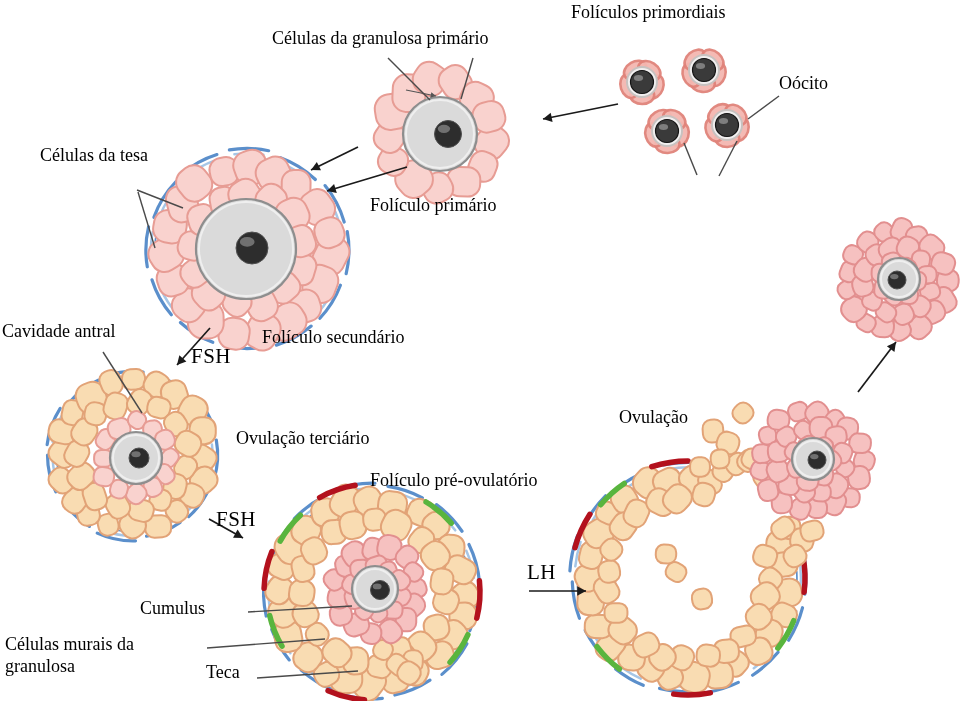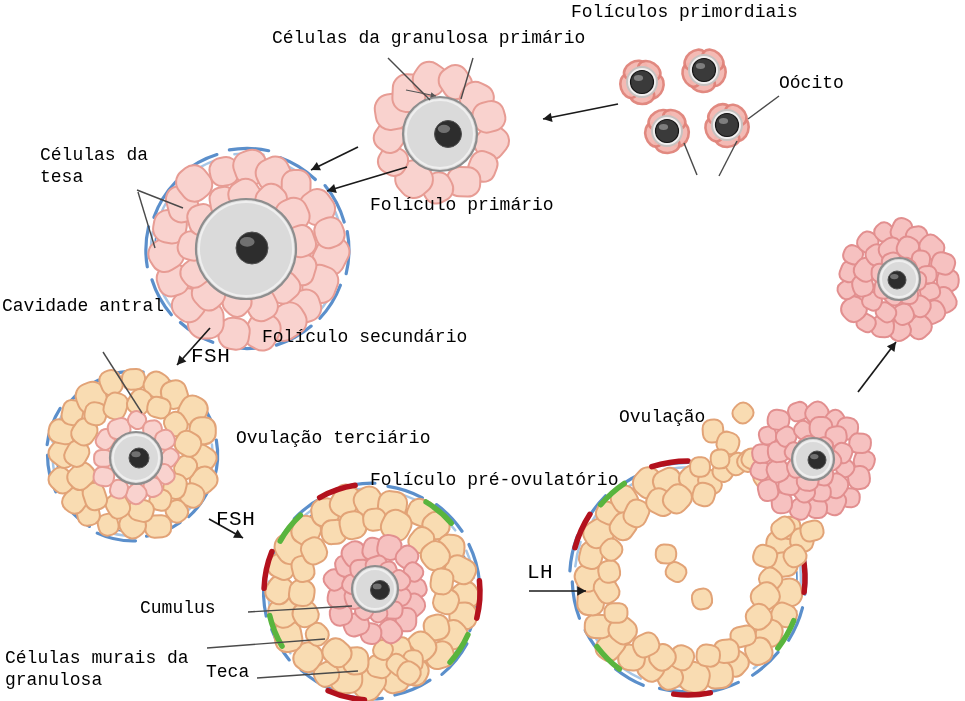--- a/index.html
+++ b/index.html
@@ -1,17 +1,17 @@
 <!DOCTYPE html>
 <html><head>
 <meta charset="utf-8">
 <style>
   html,body{margin:0;padding:0;background:#fff;}
   .stage{position:relative;width:965px;height:701px;background:#fff;overflow:hidden;
-         font-family:Liberation Mono, monospace;}
+         font-family:Liberation Serif, serif;}
   #diagram{position:absolute;left:0;top:0;}
   .lbl{position:absolute;font-size:18px;line-height:1.2;color:#000;white-space:nowrap;}
   .lbl.c{text-align:left;white-space:normal;}
   .lbl.h{font-size:21px;letter-spacing:.5px;margin-top:10px;}
 </style>
 </head>
 <body>
 
 <div class="stage">
 
@@ -588,24 +588,24 @@
       <g>
         <line x1="257" y1="678" x2="358" y2="671" stroke="#4a4a4a" stroke-width="1.4"></line>
       </g>
     </svg>
 
   <div class="lbl" style="left:571px;top:2px">Folículos primordiais</div>
   <div class="lbl" style="left:272px;top:28px">Células da granulosa primário</div>
   <div class="lbl" style="left:779px;top:73px">Oócito</div>
   <div class="lbl" style="left:370px;top:195px">Folículo primário</div>
   <div class="lbl c" style="left:40px;top:145px;width:130px">Células da tesa</div>
-  <div class="lbl" style="left:2px;top:296px">Cavidade antral</div>
+  <div class="lbl" style="left:2px;top:321px">Cavidade antral</div>
   <div class="lbl h" style="left:191px;top:334px">FSH</div>
   <div class="lbl" style="left:262px;top:327px">Folículo secundário</div>
   <div class="lbl" style="left:236px;top:428px">Ovulação terciário</div>
   <div class="lbl h" style="left:216px;top:497px">FSH</div>
   <div class="lbl" style="left:370px;top:470px">Folículo pré-ovulatório</div>
   <div class="lbl h" style="left:527px;top:550px">LH</div>
   <div class="lbl" style="left:619px;top:407px">Ovulação</div>
   <div class="lbl" style="left:140px;top:598px">Cumulus</div>
-  <div class="lbl c" style="left:5px;top:648px;width:195px">Células murais da granulosa</div>
+  <div class="lbl c" style="left:5px;top:634px;width:195px">Células murais da granulosa</div>
   <div class="lbl" style="left:206px;top:662px">Teca</div>
 </div>
 
 </body></html>

